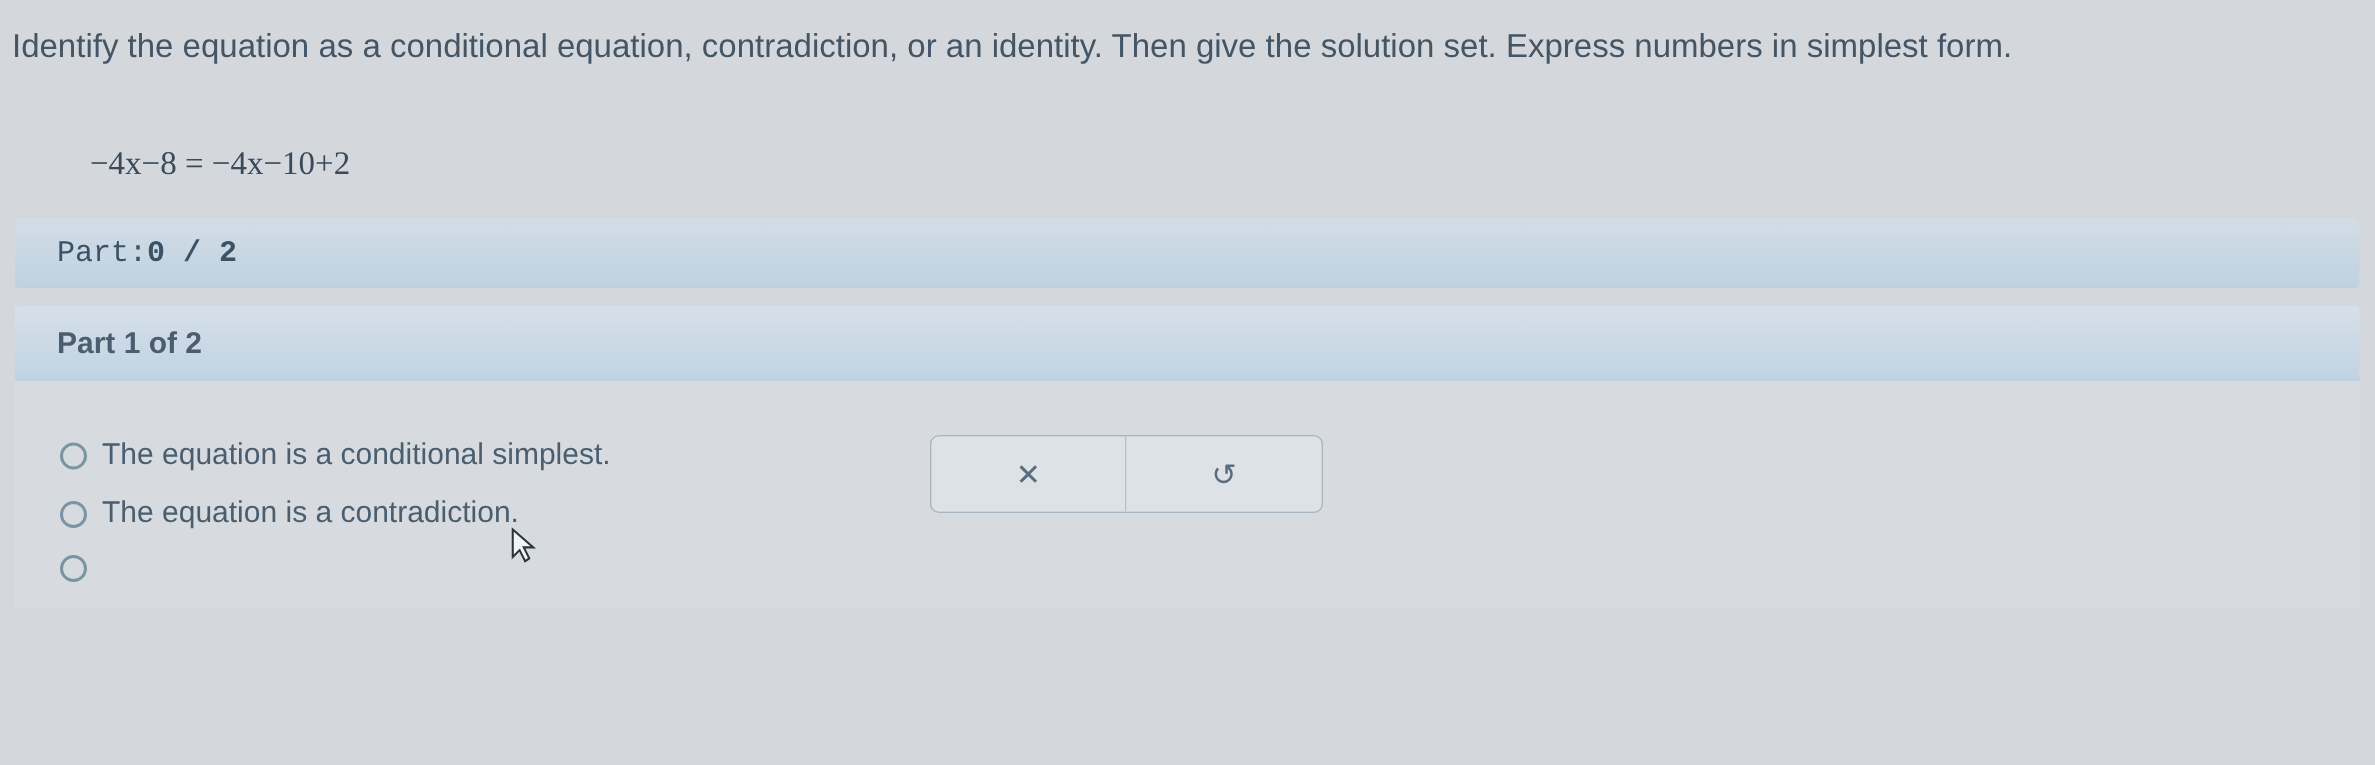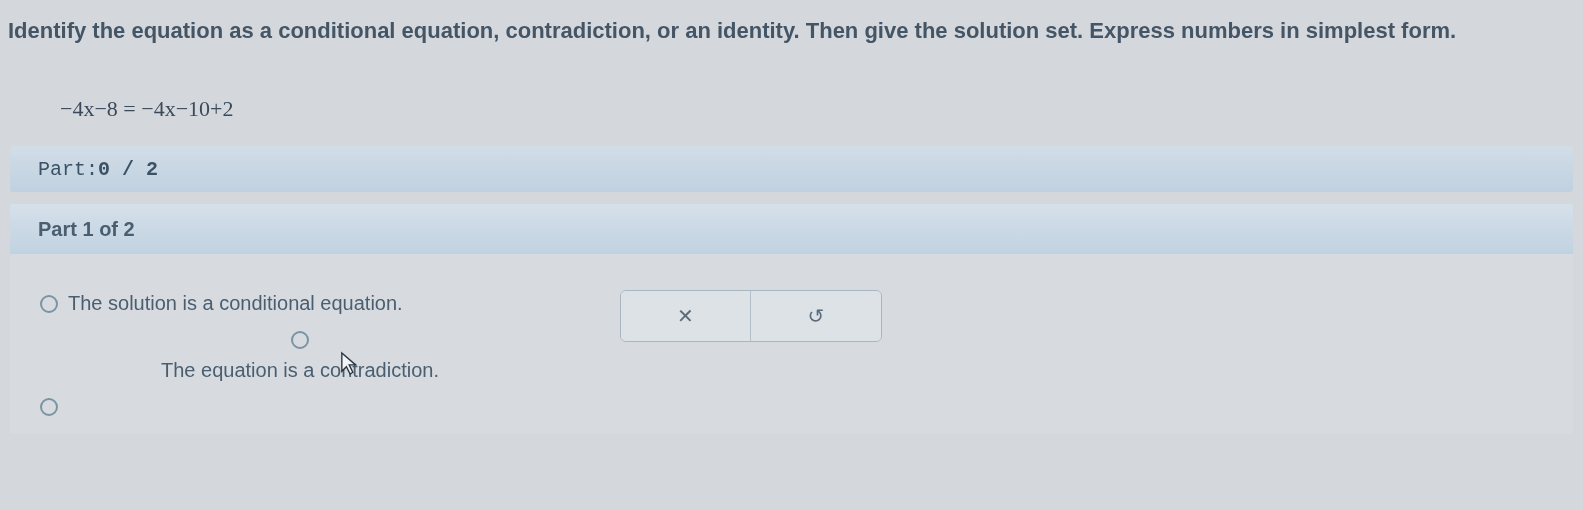--- a/index.html
+++ b/index.html
@@ -8,21 +8,21 @@
       height: 510px;
       font-family: "Segoe UI", Tahoma, Geneva, sans-serif;
       background: #d4d8dd;
       color: #3a4a5a;
       overflow: hidden;
     }
     .question-header {
       padding: 18px 8px 12px 8px;
       font-size: 22px;
       color: #445566;
-      font-weight: 700;
+      font-weight: 400;
     }
     .equation {
       padding: 8px 60px 24px 60px;
       font-family: "Cambria Math", Georgia, serif;
       font-size: 22px;
       color: #3a4a5a;
       margin-top: 32px;
     }
     .progress-bar {
       width: calc(100% - 20px);
@@ -128,24 +128,24 @@
 </div>
 
 <div class="part-header">Part 1 of 2</div>
 
 <div class="part-body">
   <div class="content-row">
     <div class="options-col">
 
       <label class="option">
         <span class="radio-ring"></span>
-        <span>The solution is a conditional equation.</span>
+        <span>The equation is a conditional simplest.</span>
       </label>
 
-      <label class="option" style="position:relative;flex-direction:column;">
+      <label class="option" style="position:relative;">
         <span class="radio-ring"></span>
         <span>The equation is a contradiction.</span>
         <svg class="cursor-pointer" viewBox="0 0 24 28">
           <path d="M2 2 L2 22 L7 17 L11 25 L14 23 L10 15 L17 15 Z" fill="#f2f4f6" stroke="#2a3540" stroke-width="1.5"></path>
         </svg>
       </label>
 
       <label class="option">
         <span class="radio-ring"></span>
       </label>

